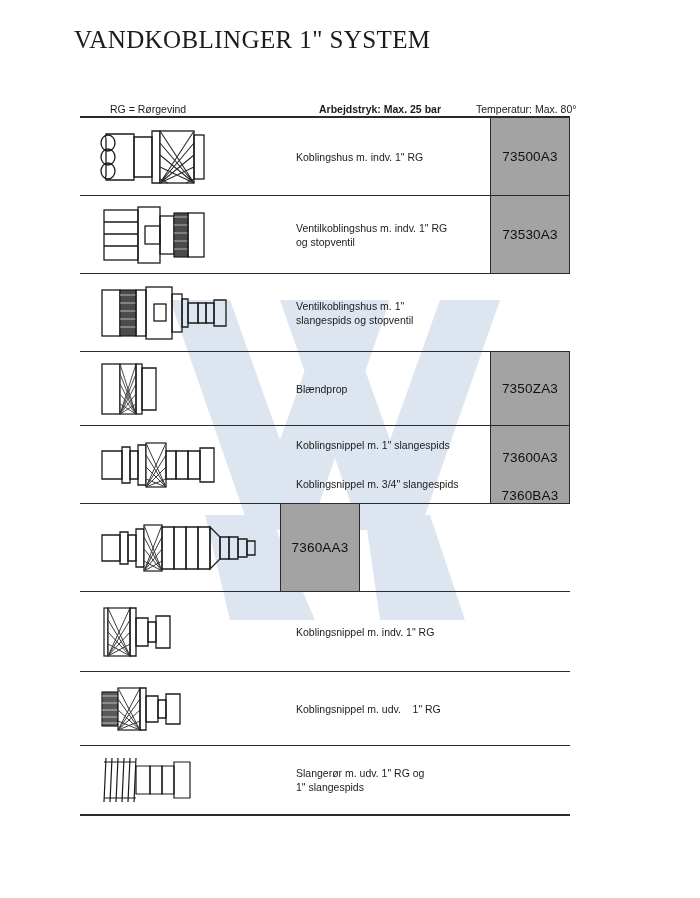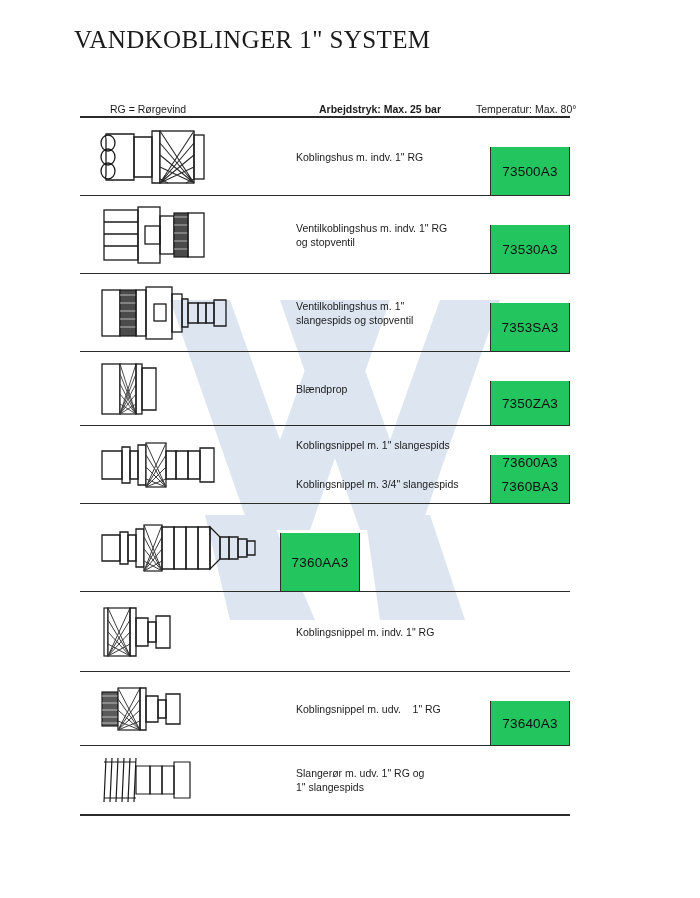--- a/index.html
+++ b/index.html
@@ -63,31 +63,30 @@
     padding-left:16px;box-sizing:border-box;
   }
   .desc-line{
     font-size:10.5px;line-height:14px;color:#1b1b1b;white-space:pre;
   }
   .desc-sub{
     height:50%;display:flex;align-items:center;width:100%;
   }
   .cell-code{
     width:80px;flex:0 0 80px;
-    background:#22c55e;
+    background:#a3a3a3;
     border-left:1.8px solid #2b2b2b;
     border-right:1.8px solid #2b2b2b;
     display:flex;flex-direction:column;align-items:center;justify-content:center;
     box-sizing:border-box;
-    margin-top:29px;
   }
   .code-txt{
     font-size:13.5px;color:#101010;letter-spacing:.2px;white-space:nowrap;
   }
-  .code-sub{height:50%;display:flex;align-items:flex-start;justify-content:center;width:100%;}
+  .code-sub{height:50%;display:flex;align-items:flex-end;justify-content:center;width:100%;}
 
   .r1{height:78px;}
   .r2{height:78px;}
   .r3{height:78px;}
   .r4{height:74px;}
   .r5{height:78px;}
   .r6{height:88px;}
   .r7{height:80px;}
   .r8{height:74px;}
   .r9{height:70px;}
@@ -194,23 +193,20 @@
             <path d="M100 19 h8 v20 h-8 z"></path>
             <path d="M108 19 h8 v20 h-8 z"></path>
             <path d="M116 16 h12 v26 h-12 z"></path>
           </g>
         </svg>
       </div>
       <div class="cell-desc">
         <div class="desc-line">Ventilkoblingshus m. 1"</div>
         <div class="desc-line">slangespids og stopventil</div>
       </div>
-      <div class="cell-code">
-        <div class="code-txt">7353SA3</div>
-      </div>
     </div>
 
     <div class="row r4">
       <div class="cell-img">
         <svg width="120" height="58" viewBox="0 0 120 58">
           <rect x="4" y="4" width="18" height="50" fill="none" stroke="#1b1b1b" stroke-width="1.3"></rect>
           <rect x="22" y="4" width="16" height="50" fill="#ffffff" stroke="#1b1b1b" stroke-width="1.2"></rect>
           <g stroke="#3a3a3a" stroke-width=".9">
             <path d="M22 4 l16 50 M22 14 l16 40 M22 24 l16 30 M22 34 l16 20 M22 44 l16 10
                      M38 4 l-16 50 M38 14 l-16 40 M38 24 l-16 30 M38 34 l-16 20 M38 44 l-16 10"></path>
@@ -337,23 +333,20 @@
             <path d="M42 4 h6 v42 h-6 z"></path>
             <path d="M48 12 h12 v26 h-12 z"></path>
             <path d="M60 16 h8 v18 h-8 z"></path>
             <path d="M68 10 h14 v30 h-14 z"></path>
           </g>
         </svg>
       </div>
       <div class="cell-desc">
         <div class="desc-line">Koblingsnippel m. udv.    1" RG</div>
       </div>
-      <div class="cell-code">
-        <div class="code-txt">73640A3</div>
-      </div>
     </div>
 
     <div class="row r9">
       <div class="cell-img">
         <svg width="130" height="48" viewBox="0 0 130 48">
           <g fill="none" stroke="#1b1b1b" stroke-width="1.2">
             <path d="M8 2 l-2 44 M14 2 l-2 44 M20 2 l-2 44 M26 2 l-2 44 M32 2 l-2 44 M38 2 l-2 44"></path>
             <path d="M6 6 h32 M6 42 h32"></path>
             <path d="M38 10 h14 v28 h-14 z"></path>
             <path d="M52 10 h12 v28 h-12 z"></path>

